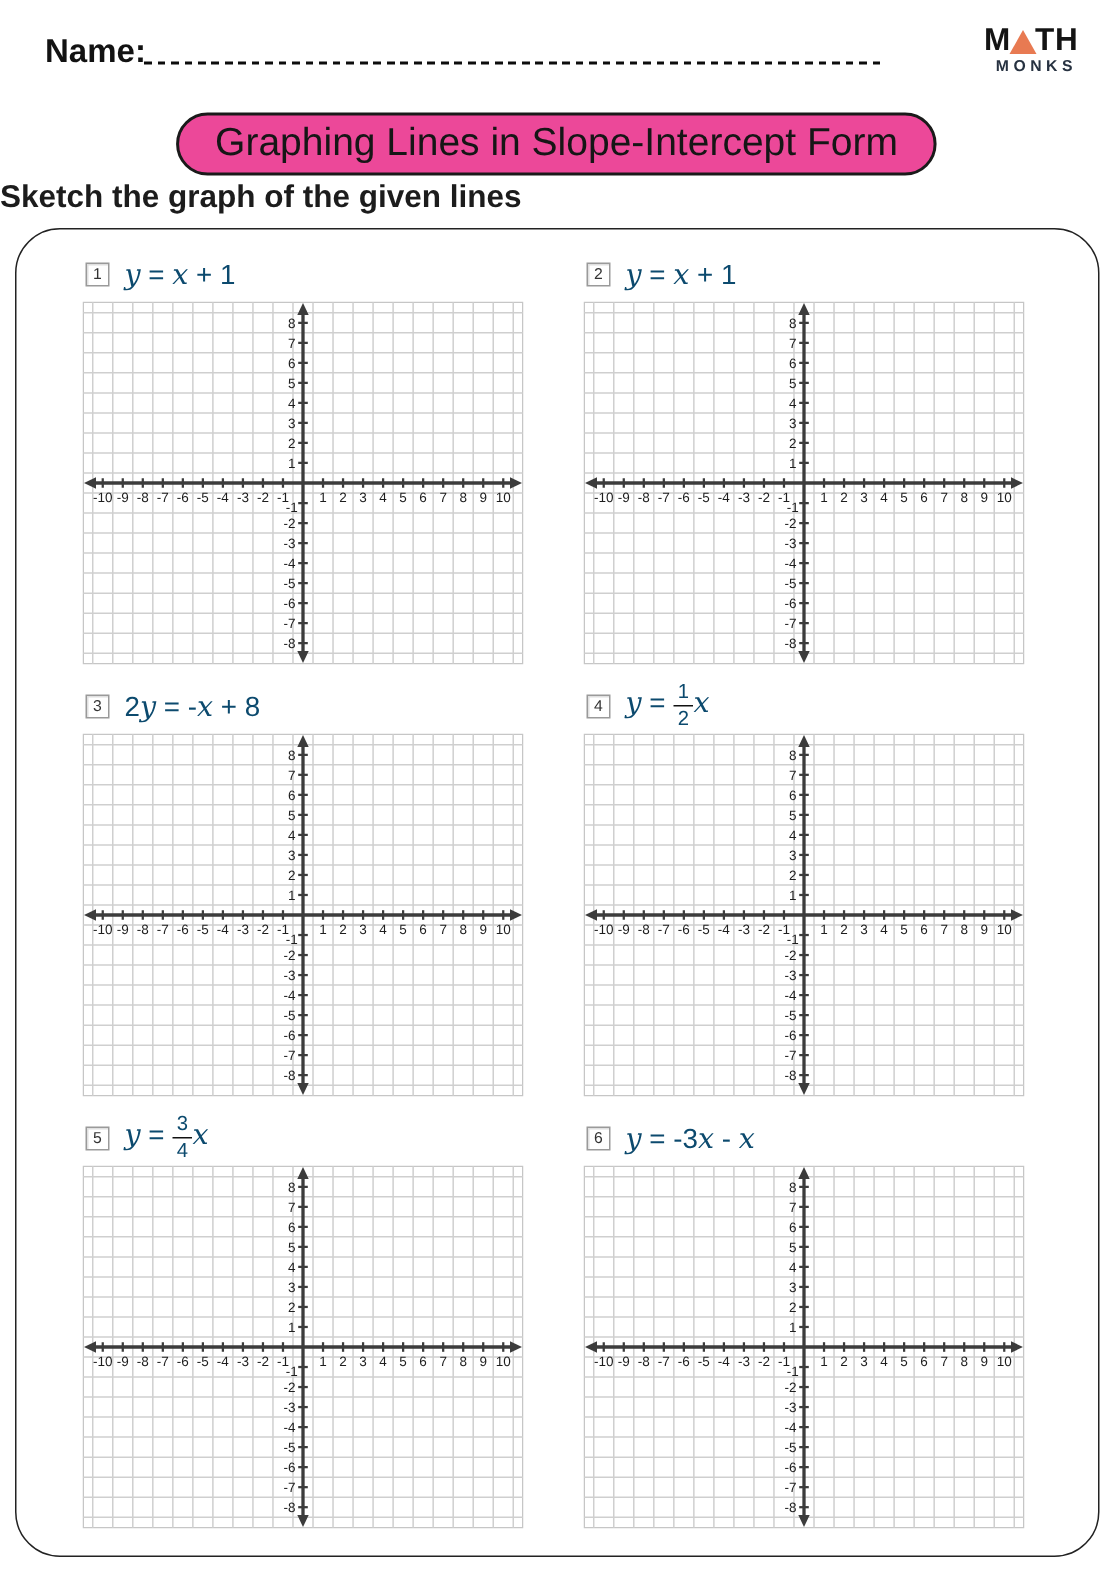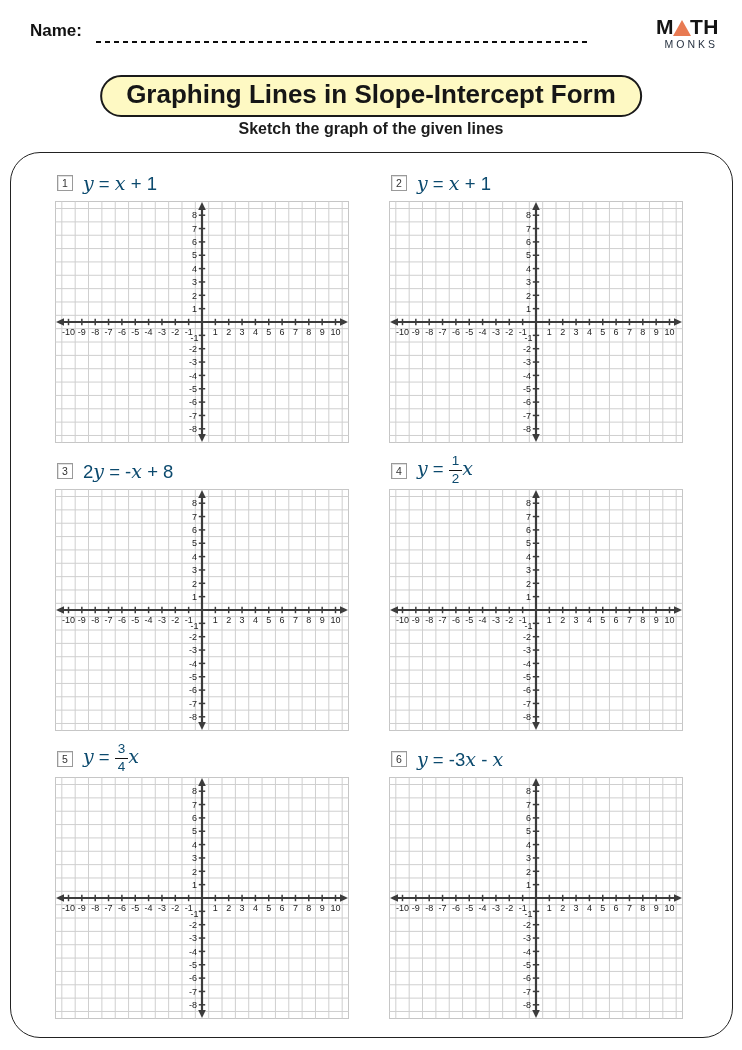--- a/index.html
+++ b/index.html
@@ -1,34 +1,34 @@
 <!DOCTYPE html>
 <html><head>
 <meta charset="utf-8">
 <style>
   html,body{margin:0;padding:0;background:#fff;}
   .page{position:relative;width:742px;height:1050px;background:#ffffff;overflow:hidden;
         font-family:"Liberation Sans",sans-serif;color:#111;}
 
   
-  .name-label{position:absolute;left:30px;top:21px;font-size:17px;font-weight:600;color:#121212;}
+  .name-label{position:absolute;left:30px;top:21px;font-size:22px;font-weight:600;color:#121212;}
   .name-line{position:absolute;left:96px;top:41px;width:494px;height:2px;
              background:repeating-linear-gradient(90deg,#0c0c0c 0 5px,transparent 5px 9px);}
 
   .logo{position:absolute;right:23px;top:16px;text-align:right;line-height:1;}
   .logo-math{font-size:21px;font-weight:700;color:#141414;letter-spacing:.5px;display:flex;align-items:flex-end;justify-content:flex-end;}
   .logo-tri{display:inline-block;width:0;height:0;border-left:9px solid transparent;
             border-right:9px solid transparent;border-bottom:16px solid #E87A52;margin:0 -1px 1px;}
-  .logo-monks{font-size:10.5px;font-weight:400;letter-spacing:3px;color:#273241;margin-top:2px;padding-right:1px;}
+  .logo-monks{font-size:10.5px;font-weight:700;letter-spacing:3px;color:#273241;margin-top:2px;padding-right:1px;}
 
   .title-pill{position:absolute;left:50%;transform:translateX(-50%);top:75px;
               border:2px solid #1a1a1a;border-radius:23px;padding:2px 24px 5px;
-              font-size:26px;font-weight:700;white-space:nowrap;color:#161616;background:#fef9c3;}
-  .subtitle{position:absolute;top:120px;left:0;width:100%;text-align:center;
-            font-size:16px;font-weight:600;color:#1c1c1c;}
+              font-size:26px;font-weight:400;white-space:nowrap;color:#161616;background:#ec4899;}
+  .subtitle{position:absolute;top:120px;left:0;width:100%;
+            font-size:21px;font-weight:600;color:#1c1c1c;}
 
   
   .container{position:absolute;left:10px;top:152px;width:723px;height:886px;box-sizing:border-box;
              border:1.8px solid #222;border-radius:30px;padding:12px 0 0 44px;background:#fff;
              display:grid;grid-template-columns:294px 294px;column-gap:40px;row-gap:10px;align-content:start;}
   .problem{width:294px;}
   .eq-row{height:36px;display:flex;align-items:center;gap:10px;padding-left:2px;}
   .badge{width:14px;height:14px;flex:none;border:1px solid #9a9a9a;box-shadow:inset 1px 1px 0 #e0e0e0;
          display:flex;align-items:center;justify-content:center;font-size:10.5px;color:#333;background:#fff;}
   .equation{white-space:pre;display:inline-block;color:#0c4a6e;}

